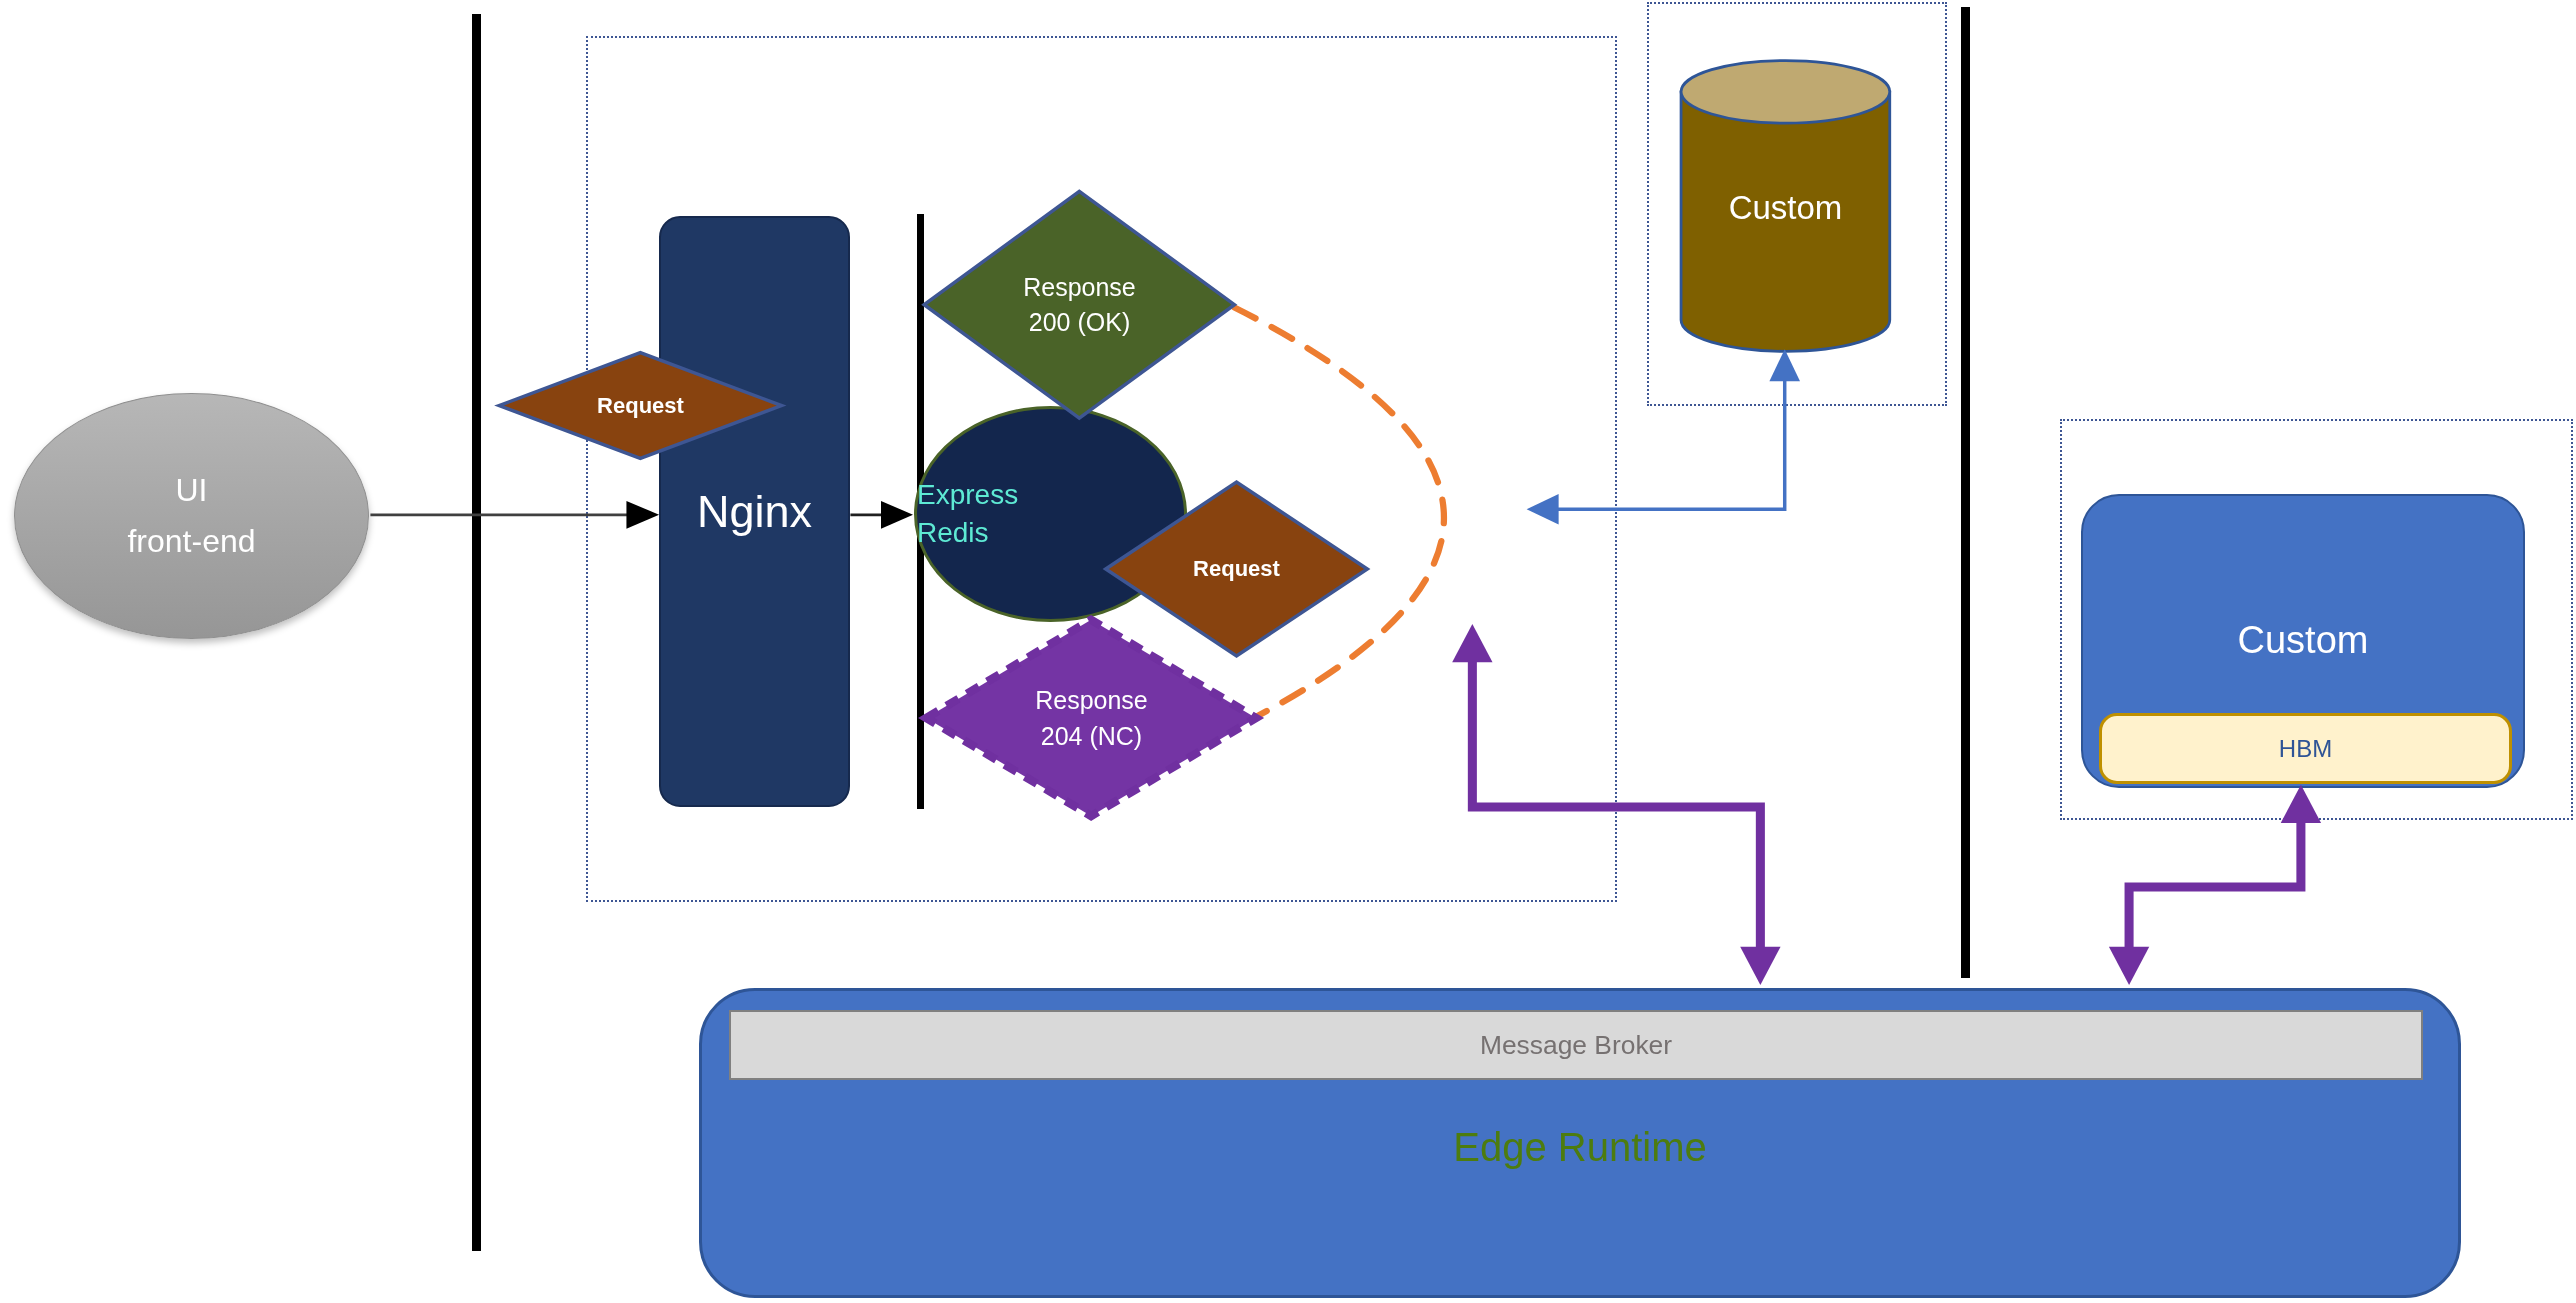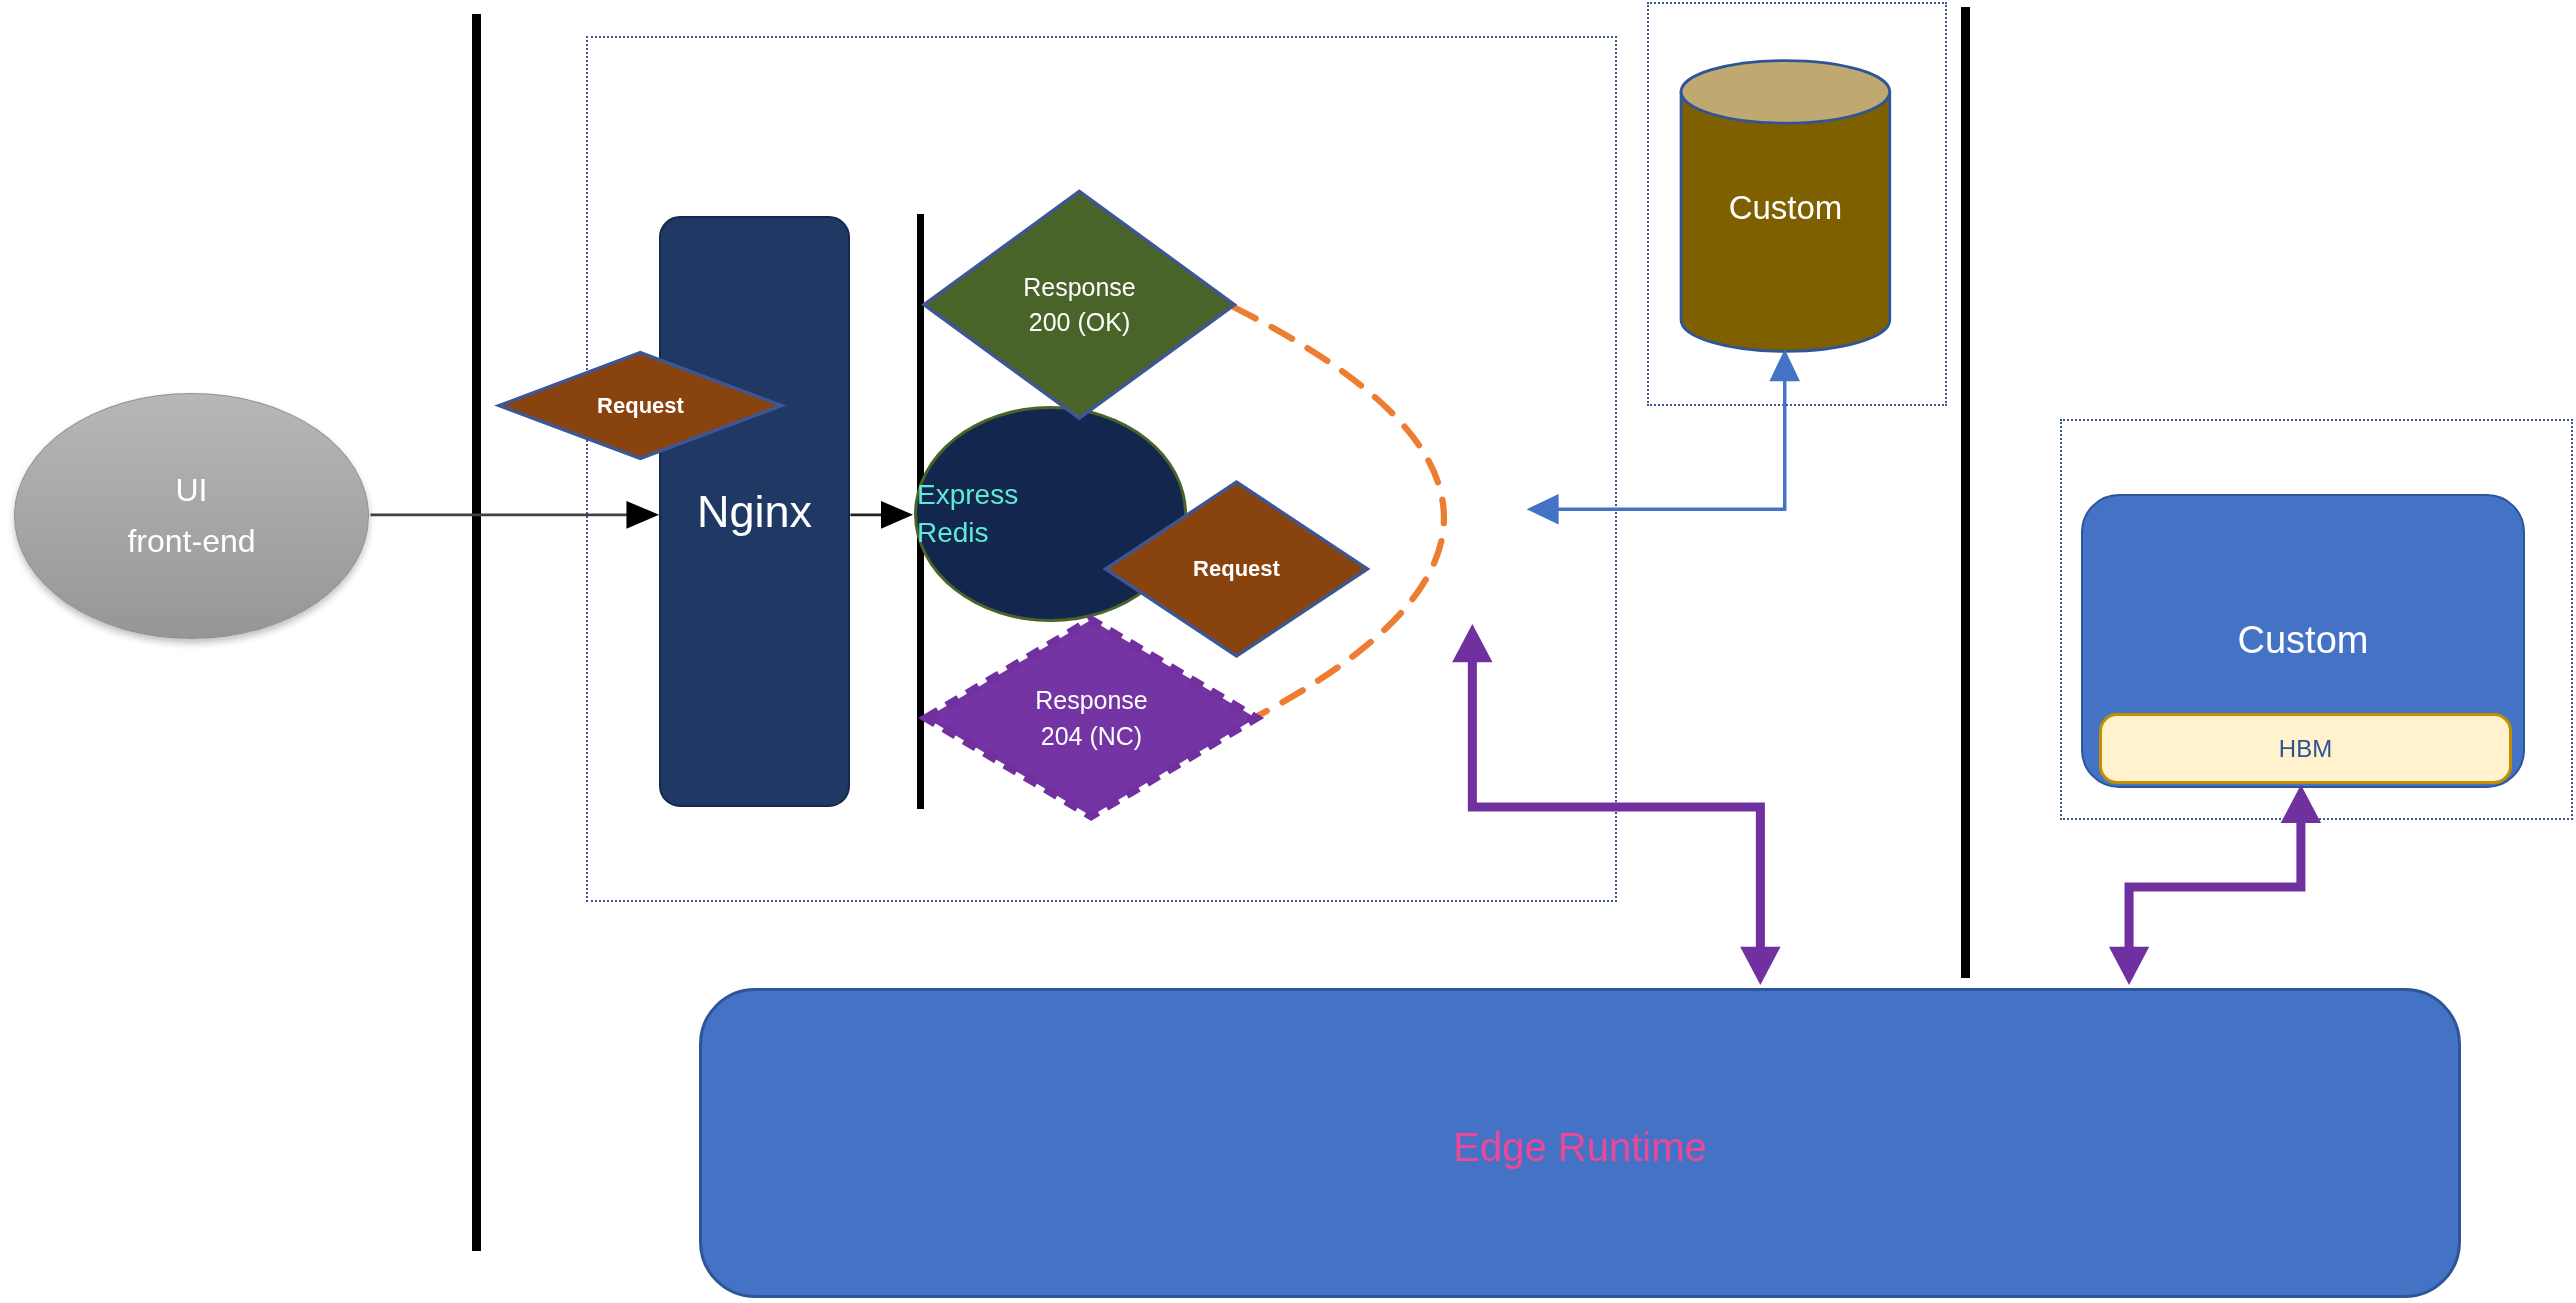--- a/index.html
+++ b/index.html
@@ -71,21 +71,21 @@
     position:absolute;left:699px;top:988px;width:1762px;height:310px;border-radius:56px;
     background:#4472C4;border:3.5px solid #2E5597;
   }
   #message-broker{
     position:absolute;left:729px;top:1010px;width:1694px;height:70px;
     background:#D9D9D9;border:2.8px solid #808080;display:flex;align-items:center;justify-content:center;
     color:#767171;font-size:26.4px;
   }
   #edge-runtime-label{
     position:absolute;left:699px;top:1122px;width:1762px;height:50px;
-    display:flex;align-items:center;justify-content:center;color:#ec4899;font-size:40px;
+    display:flex;align-items:center;justify-content:center;color:#4d7c0f;font-size:40px;
   }
 
   
   .shape-label{
     position:absolute;display:flex;flex-direction:column;align-items:center;justify-content:center;
     color:#ffffff;text-align:center;
   }
   #request-in-label{left:536px;top:385px;width:209px;height:42px;font-size:22px;font-weight:bold;}
   #response-200-label{left:975px;top:270px;width:209px;height:70px;font-size:25px;line-height:35px;}
   #request-out-label{left:1132px;top:548px;width:209px;height:42px;font-size:22px;font-weight:bold;}
@@ -113,20 +113,23 @@
     <div>UI</div>
     <div>front-end</div>
   </div>
 
   <div id="nginx" class="z4">
     <div>Nginx</div>
   </div>
 
 
   <div id="edge-runtime" class="z4"></div>
+  <div id="message-broker" class="z5">
+    <div>Message Broker</div>
+  </div>
   <div id="edge-runtime-label" class="z5">
     <div>Edge Runtime</div>
   </div>
 
   <div id="custom" class="z4"></div>
   <div id="custom-label" class="z5">
     <div>Custom</div>
   </div>
   <div id="hbm" class="z5">
     <div>HBM</div>

